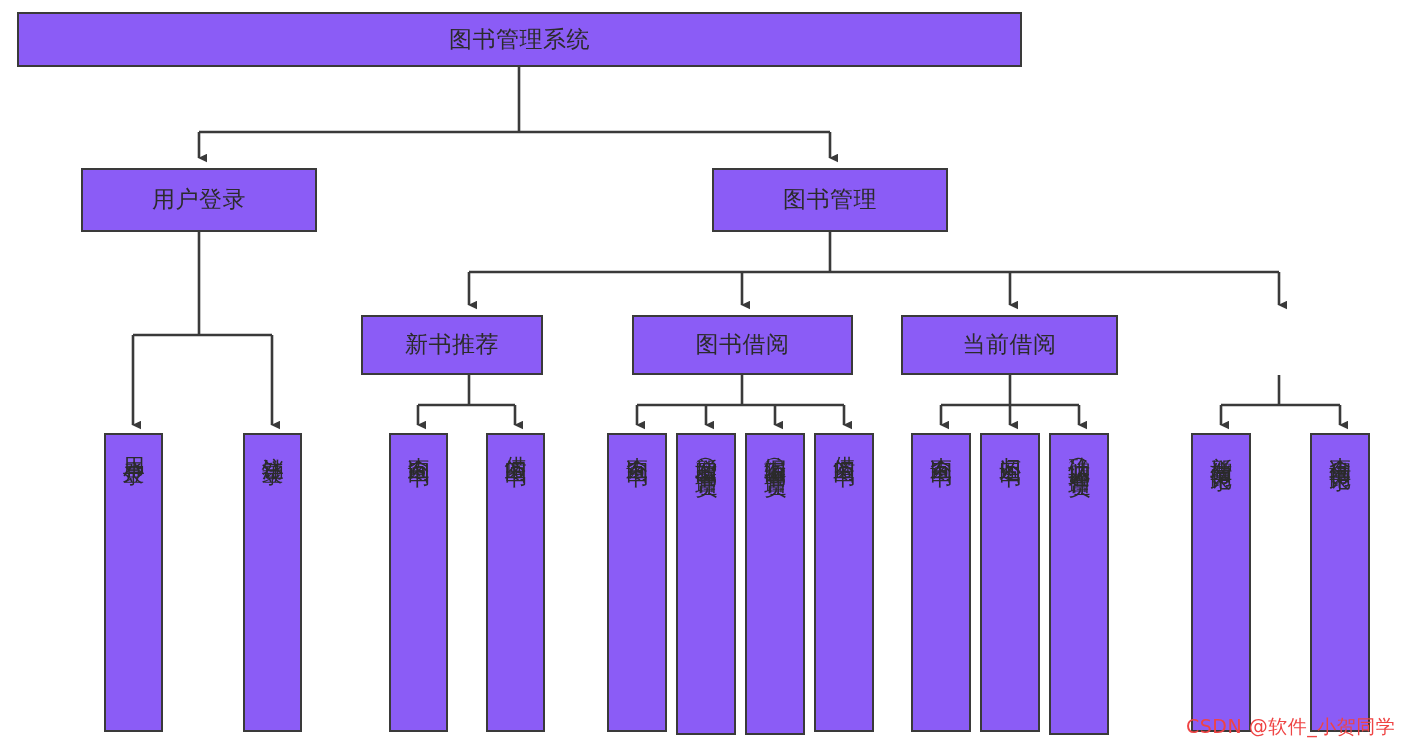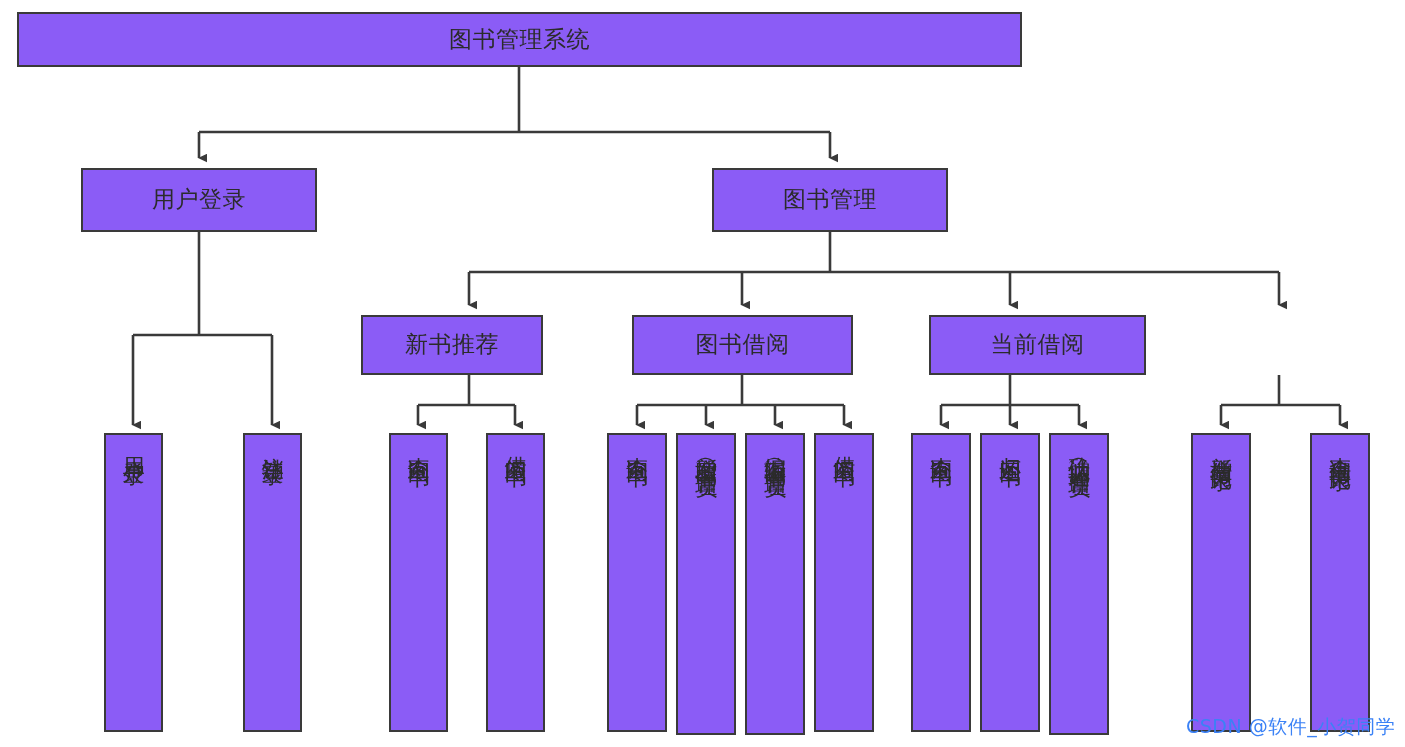--- a/index.html
+++ b/index.html
@@ -62,21 +62,21 @@
     font-size: 22px;
     line-height: 1.02;
     letter-spacing: 3px;
     white-space: nowrap;
   }
   .watermark {
     position: absolute;
     left: 1186px;
     top: 714px;
     font-size: 19px;
-    color: #3b82f6;
+    color: #ef4444;
     white-space: nowrap;
     letter-spacing: 0.5px;
     font-family: "DejaVu Sans", "Liberation Sans", sans-serif;
   }
 </style>
 </head>
 <body>
 
 <div id="diagram-root">
 
@@ -144,21 +144,21 @@
   </div>
 
   <div class="node horiz" style="left:361px; top:315px; width:182px; height:60px;">
     <span class="node-label">新书推荐</span>
   </div>
 
   <div class="node horiz" style="left:632px; top:315px; width:221px; height:60px;">
     <span class="node-label">图书借阅</span>
   </div>
 
-  <div class="node horiz" style="left:901px; top:315px; width:217px; height:60px;margin-left:28px;">
+  <div class="node horiz" style="left:901px; top:315px; width:217px; height:60px;">
     <span class="node-label">当前借阅</span>
   </div>
 
 
   <div class="node vert" style="left:104px; top:433px; width:59px; height:299px;">
     <span class="node-label">用户登录</span>
   </div>
 
   <div class="node vert" style="left:243px; top:433px; width:59px; height:299px;">
     <span class="node-label">注销登录</span>

